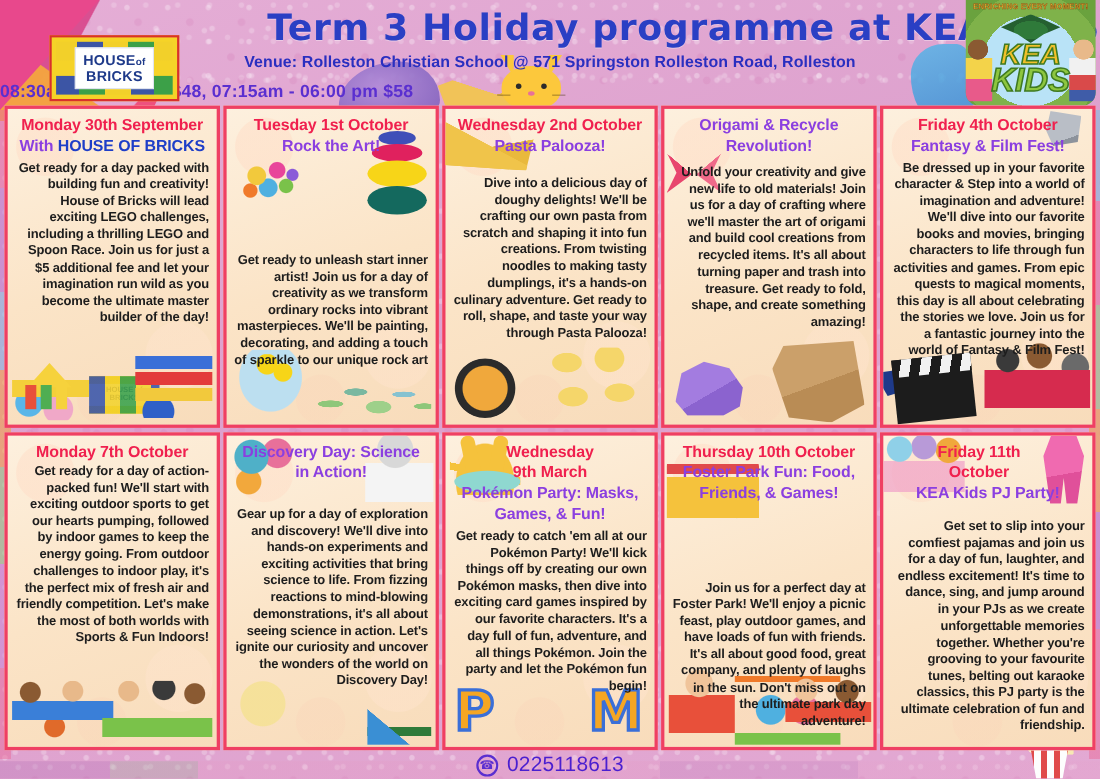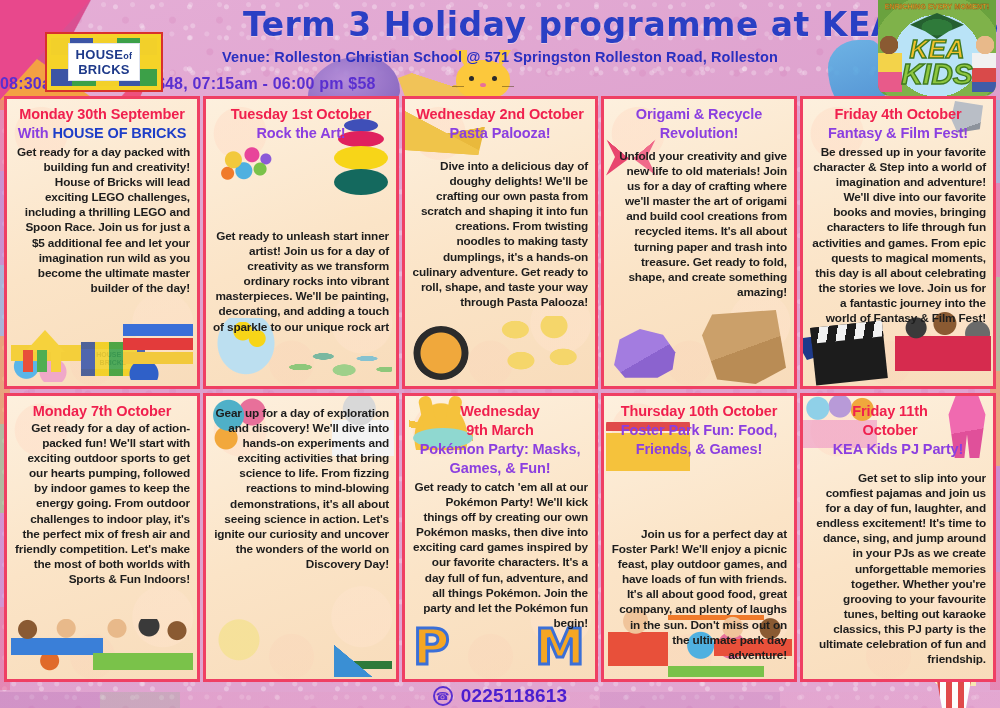--- a/index.html
+++ b/index.html
@@ -441,21 +441,21 @@
     display: flex; align-items: center; justify-content: center; gap: 8px;
     z-index: 5;
   }
   .phone-icon {
     width: 20px; height: 20px; border-radius: 50%;
     border: 2px solid #5a2fd0;
     display: flex; align-items: center; justify-content: center;
     color: #5a2fd0; font-size: 11px; line-height: 11px;
   }
   .phone-number {
-    font-size: 19px; font-weight: 700; color: #4a1fd0; letter-spacing: .2px;
+    font-size: 19px; font-weight: 400; color: #4a1fd0; letter-spacing: .2px;
   }
 </style>
 </head>
 <body>
 
 <div class="bg-texture"></div>
 <div class="deco corner-tl"></div>
 <div class="deco corner-tl-2"></div>
 <div class="deco blob-violet"></div>
 <div class="deco blob-blue"></div>
@@ -571,21 +571,22 @@
   <div class="card">
     <div class="card-date">Monday 7th October</div>
     <div class="card-body">Get ready for a day of action-packed fun! We'll start with exciting outdoor sports to get our hearts pumping, followed by indoor games to keep the energy going. From outdoor challenges to indoor play, it's the perfect mix of fresh air and friendly competition. Let's make the most of both worlds with Sports &amp; Fun Indoors!</div>
     <span class="art c6-kids-l"></span>
     <span class="art c6-kids-r"></span>
   </div>
 
   <div class="card">
     <span class="art c7-gears"></span>
     <span class="art c7-scientist"></span>
-    <div class="card-body" style="margin-top:4px">Gear up for a day of exploration and discovery! We'll dive into hands-on experiments and exciting activities that bring science to life. From fizzing reactions to mind-blowing demonstrations, it's all about seeing science in action. Let's ignite our curiosity and uncover the wonders of the world on Discovery Day!</div>
+    <div class="card-title">Discovery Day: Science in Action!</div>
+    <div class="card-body" style="margin-top:20px">Gear up for a day of exploration and discovery! We'll dive into hands-on experiments and exciting activities that bring science to life. From fizzing reactions to mind-blowing demonstrations, it's all about seeing science in action. Let's ignite our curiosity and uncover the wonders of the world on Discovery Day!</div>
     <span class="art c7-bulb"></span>
     <span class="art c7-scope"></span>
   </div>
 
   <div class="card">
     <span class="art c8-pika">
       <i class="c8-ear1"></i>
         <i class="c8-ear2"></i>
         <i class="c8-water"></i>
     </span>

